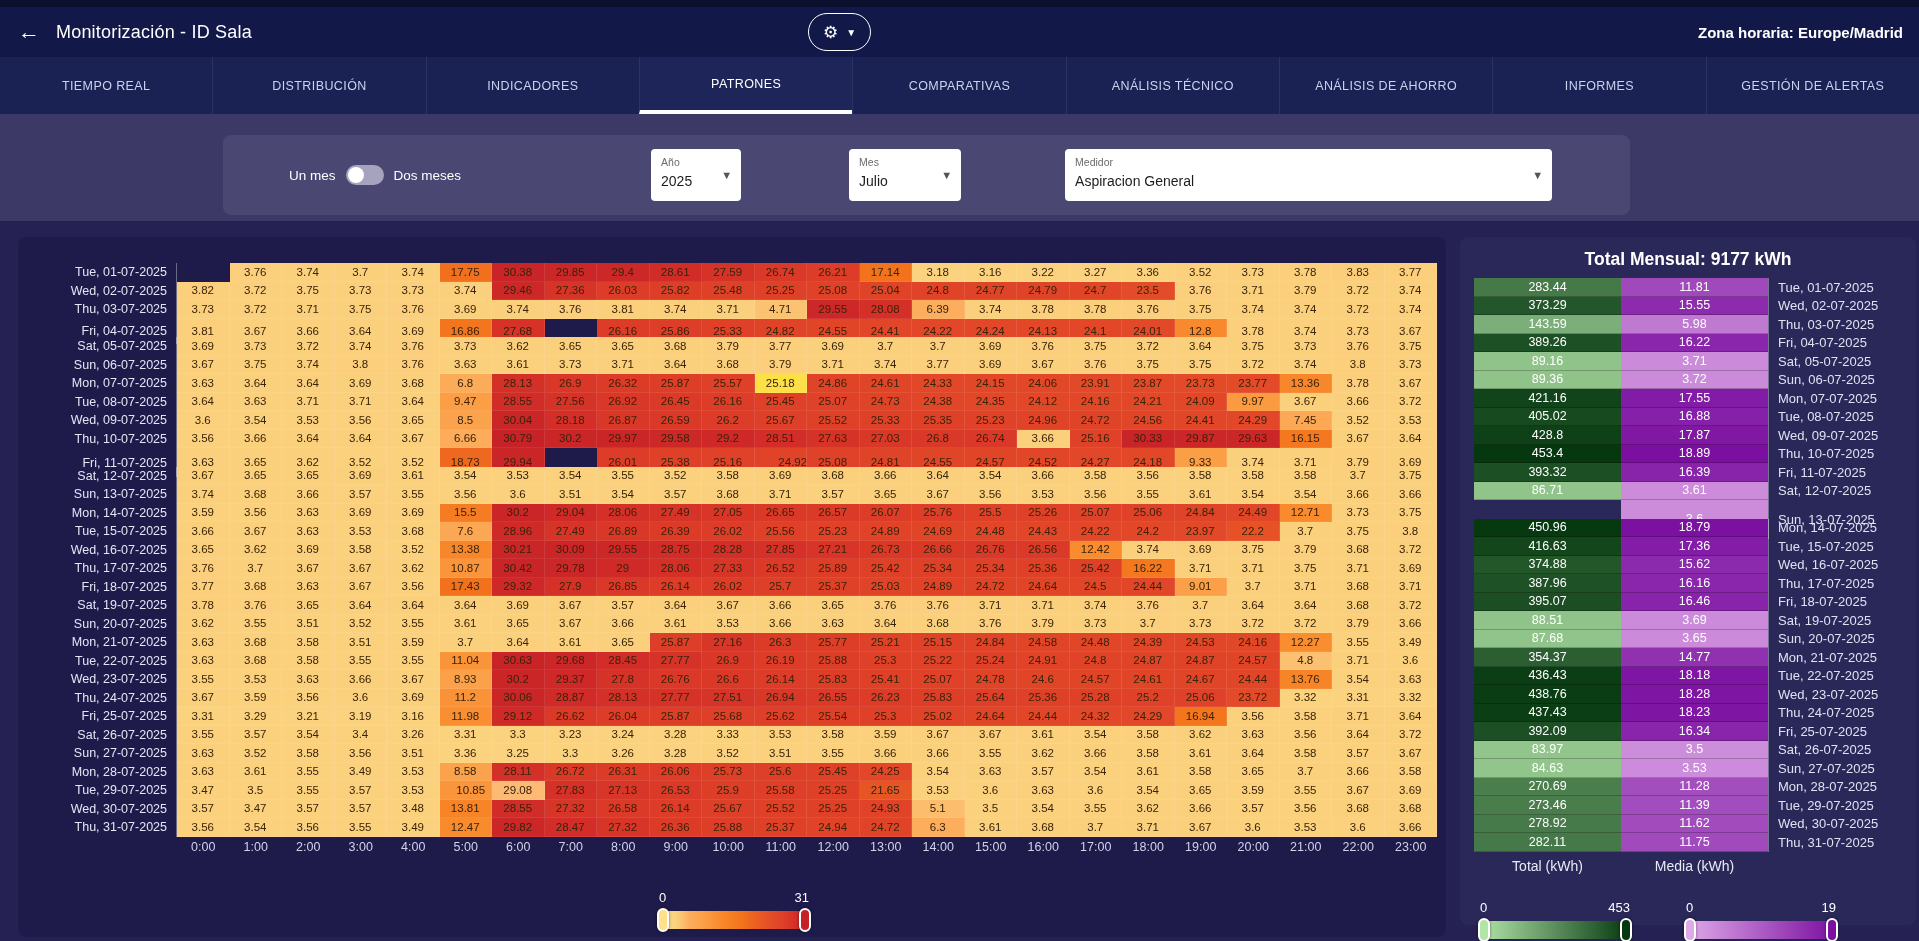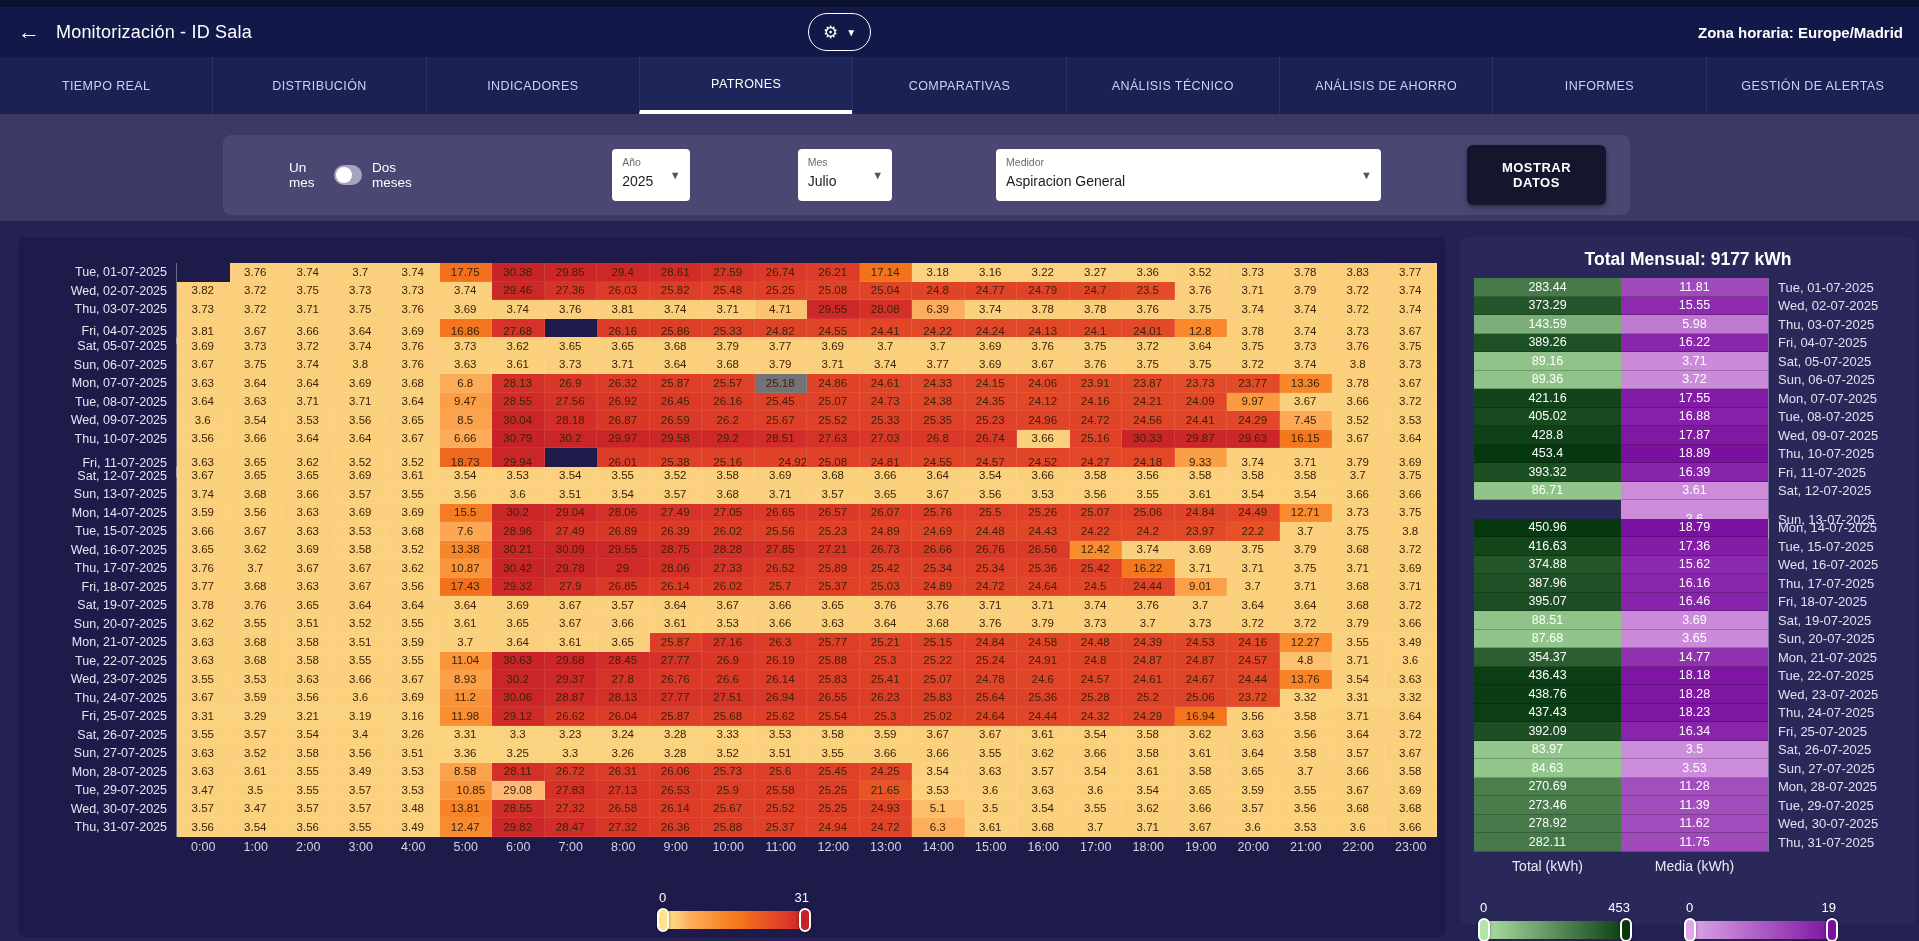--- a/index.html
+++ b/index.html
@@ -157,21 +157,20 @@
     <div class="sel sel-month">
       <span class="slabel">Mes</span>
       <span class="sval">Julio</span>
       <span class="scaret">▼</span>
     </div>
     <div class="sel sel-meter">
       <span class="slabel">Medidor</span>
       <span class="sval">Aspiracion General</span>
       <span class="scaret">▼</span>
     </div>
-    <button class="showbtn">MOSTRAR DATOS</button>
   </div>
 </div>
 
 <div class="heatpanel">
   <div id="heat-grid">
       <div class="hrow">
         <div class="dlabel">Tue, 01-07-2025</div>
         <div class="hcell empty"></div>
         <div class="hcell" style="background: rgb(251, 207, 125);">3.76</div>
         <div class="hcell" style="background: rgb(251, 208, 125);">3.74</div>
@@ -338,21 +337,21 @@
         <div class="hcell" style="background: rgb(251, 208, 125);">3.64</div>
         <div class="hcell" style="background: rgb(251, 208, 125);">3.64</div>
         <div class="hcell" style="background: rgb(251, 208, 125);">3.69</div>
         <div class="hcell" style="background: rgb(251, 208, 125);">3.68</div>
         <div class="hcell" style="background: rgb(252, 171, 89);">6.8</div>
         <div class="hcell" style="background: rgb(211, 48, 40);">28.13</div>
         <div class="hcell" style="background: rgb(217, 55, 40);">26.9</div>
         <div class="hcell" style="background: rgb(220, 59, 40);">26.32</div>
         <div class="hcell" style="background: rgb(221, 62, 40);">25.87</div>
         <div class="hcell" style="background: rgb(222, 64, 40);">25.57</div>
-        <div class="hcell" style="background: #737373;">25.18</div>
+        <div class="hcell" style="background: #fde047;">25.18</div>
         <div class="hcell" style="background: rgb(224, 68, 40);">24.86</div>
         <div class="hcell" style="background: rgb(224, 69, 40);">24.61</div>
         <div class="hcell" style="background: rgb(225, 71, 40);">24.33</div>
         <div class="hcell" style="background: rgb(226, 72, 40);">24.15</div>
         <div class="hcell" style="background: rgb(226, 72, 40);">24.06</div>
         <div class="hcell" style="background: rgb(226, 73, 40);">23.91</div>
         <div class="hcell" style="background: rgb(226, 73, 40);">23.87</div>
         <div class="hcell" style="background: rgb(227, 74, 40);">23.73</div>
         <div class="hcell" style="background: rgb(227, 74, 40);">23.77</div>
         <div class="hcell" style="background: rgb(248, 134, 42);">13.36</div>

